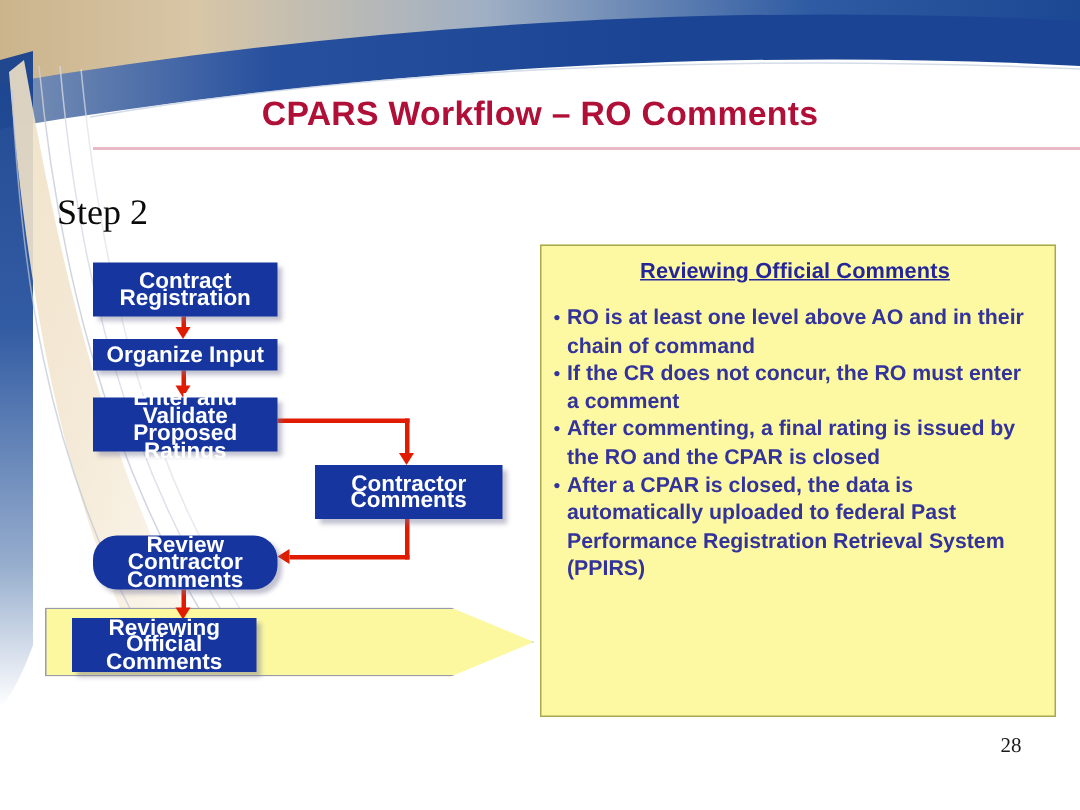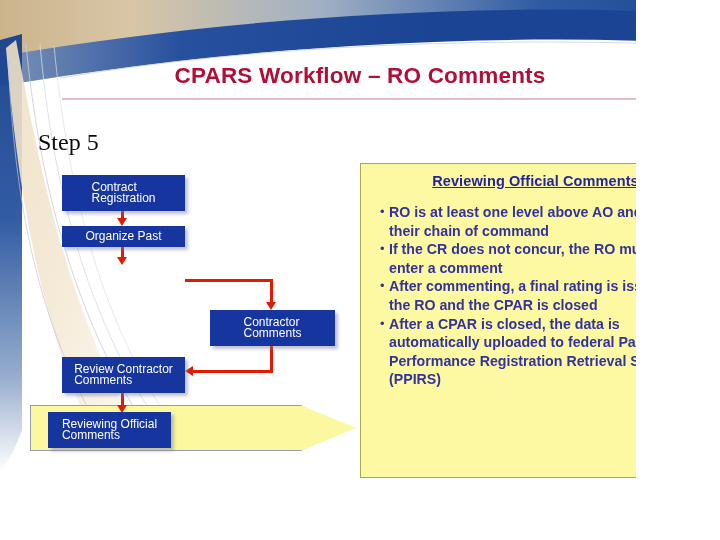--- a/index.html
+++ b/index.html
@@ -1,21 +1,21 @@
 <!DOCTYPE html>
 <html><head>
 <meta charset="utf-8">
 <style>
   html,body{margin:0;padding:0;}
   body{
     width:720px;height:540px;overflow:hidden;position:relative;
     background:#ffffff;
     font-family:"Liberation Sans", sans-serif;
   }
-  #slide{position:absolute;left:0;top:0;width:636px;height:540px;overflow:hidden;background:#fff;}
+  #slide{position:absolute;left:0;top:0;width:720px;height:540px;overflow:hidden;background:#fff;}
 
   
   .deco{position:absolute;left:0;top:0;width:720px;height:540px;pointer-events:none;}
 
   
   #title{
     position:absolute;left:0;top:63px;width:720px;text-align:center;
     font-size:22.5px;font-weight:bold;color:#B01038;letter-spacing:.2px;
   }
   #title-rule{
@@ -28,23 +28,24 @@
     position:absolute;left:38px;top:129px;
     font-family:"Liberation Serif", serif;
     font-size:24px;color:#0B0B0B;
   }
 
   
   .fbox{
     position:absolute;
     background:#16359E;
     color:#ffffff;
-    font-size:12px;font-weight:normal;
+    font-size:15px;font-weight:bold;
     line-height:11.5px;
     display:flex;align-items:center;justify-content:center;
+    text-align:center;
     box-shadow:3px 3px 3px rgba(120,120,150,.45);
     z-index:6;
   }
   .fbox span{display:block;padding:0 3px;}
 
   
   .conn{position:absolute;background:#E01B00;z-index:5;}
   .arrowhead{position:absolute;width:0;height:0;z-index:5;}
   .ah-down{border-left:5.5px solid transparent;border-right:5.5px solid transparent;border-top:8px solid #E01B00;}
   .ah-left{border-top:5.5px solid transparent;border-bottom:5.5px solid transparent;border-right:8px solid #E01B00;}
@@ -58,21 +59,21 @@
     clip-path:polygon(0 0, 83% 0, 100% 50%, 83% 100%, 0 100%);
     z-index:4;
   }
 
   
   #callout{
     position:absolute;left:360px;top:163px;width:344px;height:315px;
     background:#FCF9A2;
     border:1.5px solid #A8A850;
     box-sizing:border-box;
-    padding:9px 12px 0 19px;
+    padding:9px 12px 0 8px;
     z-index:3;
   }
   #callout-title{
     text-align:center;font-size:14.5px;font-weight:bold;color:#25259A;
     text-decoration:underline;margin-bottom:14px;letter-spacing:.1px;
   }
   .bullet{
     display:flex;font-size:14.2px;color:#33339B;line-height:18.6px;
     margin-bottom:0px;
   }
@@ -132,38 +133,41 @@
 
     <path d="M26,44 C38,170 68,300 140,418" stroke="#C9CEDB" stroke-width="1" fill="none" opacity="0.85"></path>
     <path d="M40,44 C52,180 84,310 156,420" stroke="#D5D9E3" stroke-width="1" fill="none" opacity="0.8"></path>
     <path d="M54,46 C68,190 100,320 172,424" stroke="#DDE0E8" stroke-width="1" fill="none" opacity="0.7"></path>
     <path d="M8,60 C14,180 30,300 92,416" stroke="#BFC6D6" stroke-width="1" fill="none" opacity="0.7"></path>
   </svg>
 
   <div id="title">CPARS Workflow – RO Comments</div>
   <div id="title-rule"></div>
 
-  <div id="step">Step 5</div>
+  <div id="step">Step 2</div>
 
   <div id="yarrow"></div>
 
   <div class="fbox" style="left:62px;top:175px;width:123px;height:36px;">
     <span>Contract<br>Registration</span>
   </div>
 
   <div class="fbox" style="left:62px;top:226px;width:123px;height:21px;">
-    <span>Organize Past</span>
-  </div>
-
+    <span>Organize Input</span>
+  </div>
+
+  <div class="fbox" style="left:62px;top:265px;width:123px;height:36px;">
+    <span>Enter and Validate<br>Proposed Ratings</span>
+  </div>
 
   <div class="fbox" style="left:210px;top:310px;width:125px;height:36px;">
     <span>Contractor<br>Comments</span>
   </div>
 
-  <div class="fbox" style="left:62px;top:357px;width:123px;height:36px;">
+  <div class="fbox" style="left:62px;top:357px;width:123px;height:36px;border-radius:16px;">
     <span>Review Contractor<br>Comments</span>
   </div>
 
   <div class="fbox" style="left:48px;top:412px;width:123px;height:36px;">
     <span>Reviewing Official<br>Comments</span>
   </div>
 
   <div class="conn" style="left:121px;top:211px;width:3px;height:8px;"></div>
   <div class="arrowhead ah-down" style="left:117px;top:218px;"></div>
 

